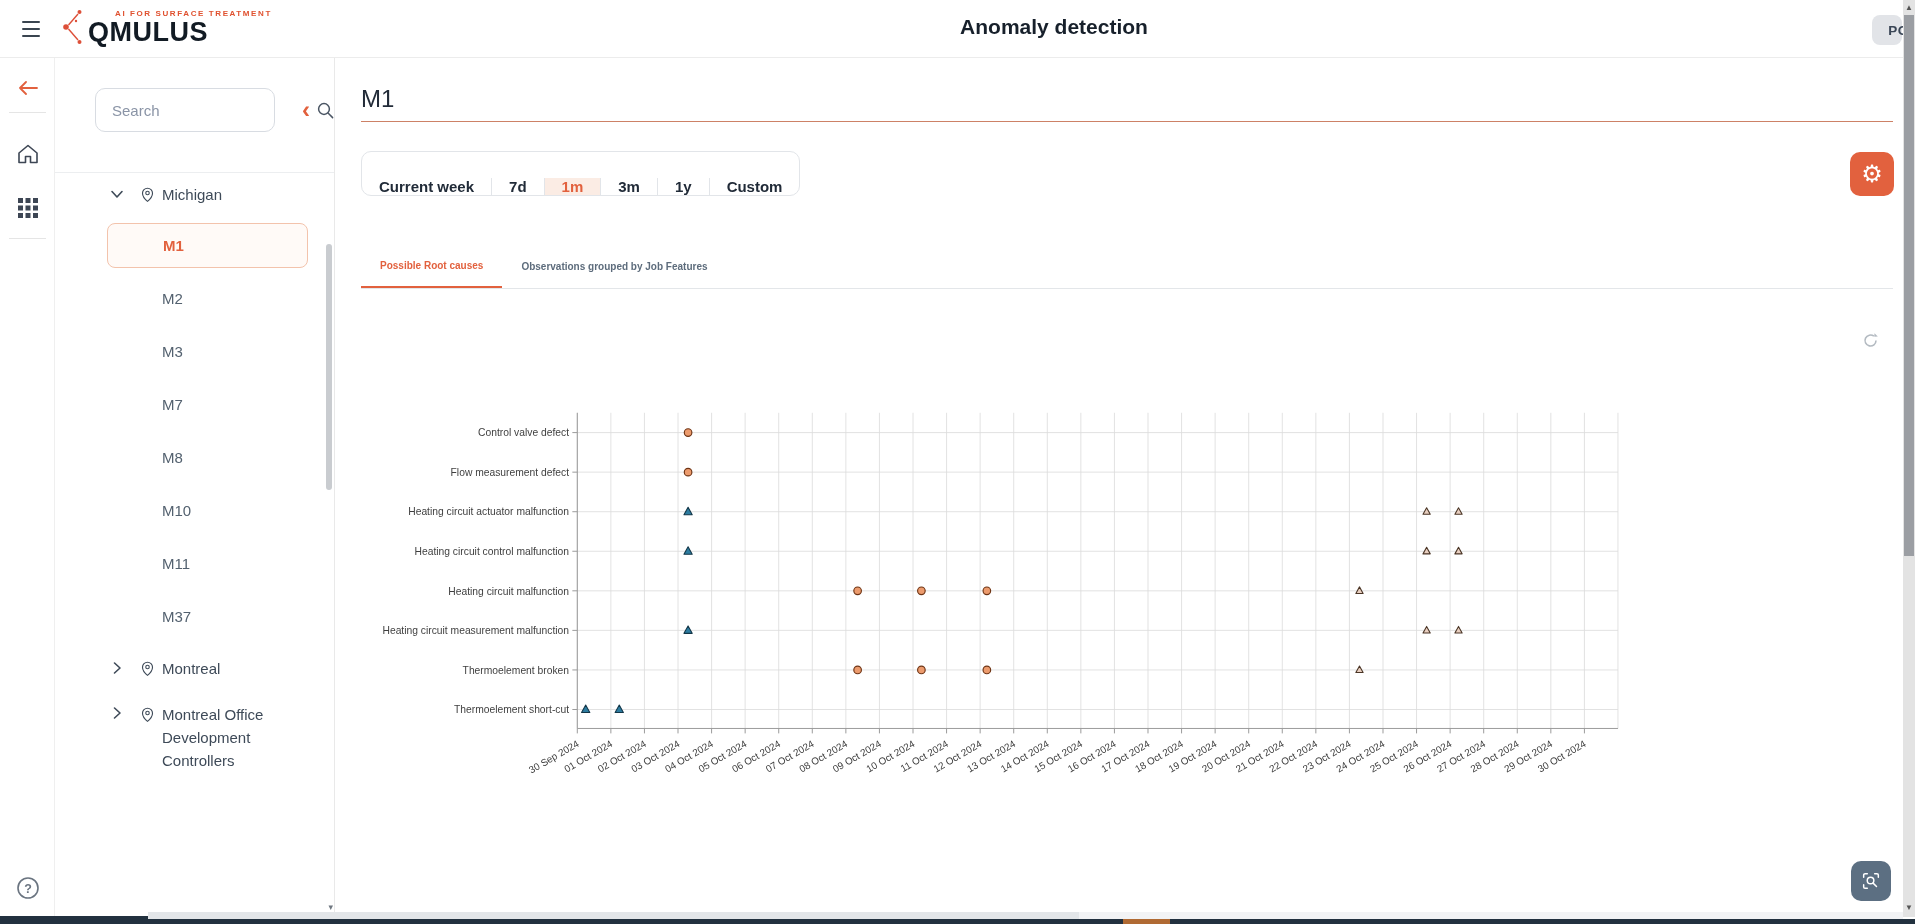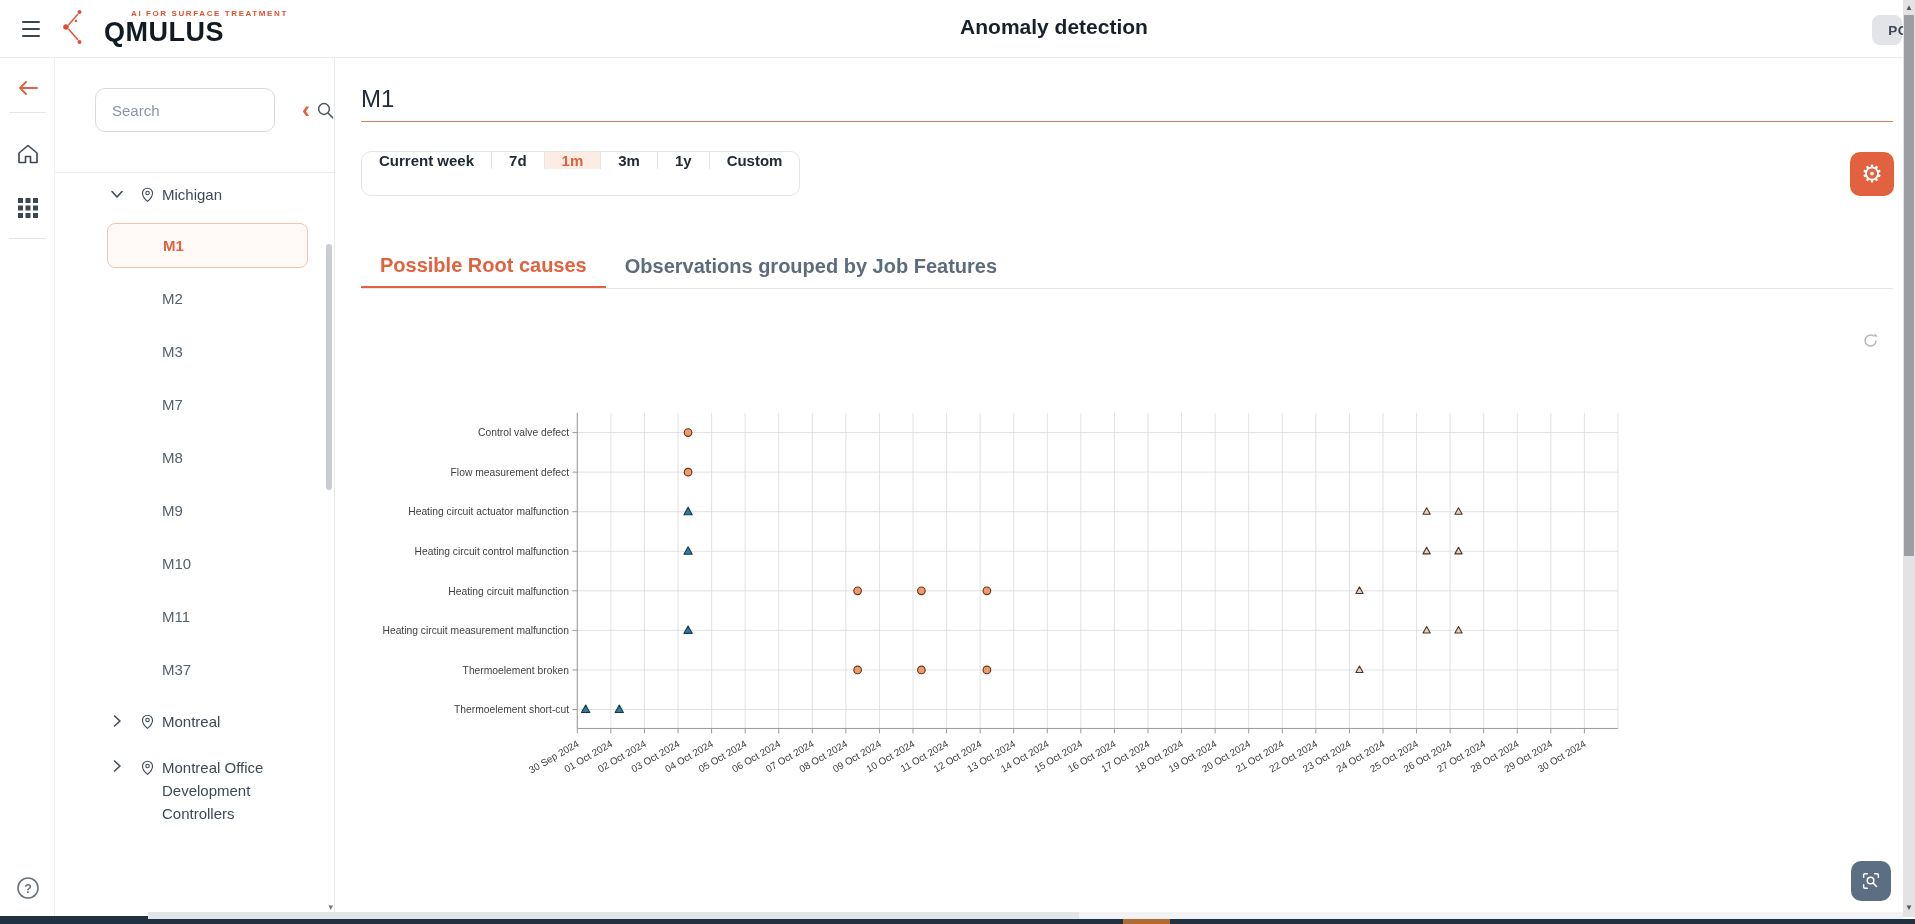--- a/index.html
+++ b/index.html
@@ -7,21 +7,21 @@
     font-family:"Liberation Sans", sans-serif; }
   .app { position:relative; width:1915px; height:924px; background:#fff; }
 
   
   .header { position:absolute; left:0; top:0; width:1915px; height:58px; background:#fff;
     border-bottom:1px solid #ececec; z-index:5; }
   .hamburger { position:absolute; left:22px; top:21px; width:20px; height:16px; background:none; border:none;
     display:flex; flex-direction:column; justify-content:space-between; cursor:pointer; }
   .hamburger span { display:block; width:18px; height:2.4px; background:#3a4550; border-radius:1px; }
   .logo { position:absolute; left:62px; top:6px; display:flex; align-items:center; }
-  .logo-text { display:flex; flex-direction:column;margin-left:16px; }
+  .logo-text { display:flex; flex-direction:column; }
   .logo-tagline { font-size:8px; font-weight:700; letter-spacing:1.6px; color:#e0512f; padding-left:27px; margin-bottom:1px; }
   .logo-brand { font-size:27px; font-weight:700; letter-spacing:0.5px; color:#121b24; line-height:26px; }
   .page-title { position:absolute; left:1054px; top:15px; transform:translateX(-50%);
     font-size:21px; font-weight:600; color:#17202b; white-space:nowrap; }
   .avatar { position:absolute; left:1872px; top:15px; width:30px; height:30px; border-radius:8px;
     background:#e2e4e8; color:#3a4656; font-size:13.5px; font-weight:600; letter-spacing:0.5px;
     display:flex; align-items:center; justify-content:center; cursor:pointer;padding-left:23px; }
 
   
   .rail { position:absolute; left:0; top:58px; width:55px; height:866px; background:#fff;
@@ -53,31 +53,31 @@
   .m-row { height:45px; margin-top:8px; display:flex; align-items:center; padding-left:107px;
     font-size:15px; color:#53616f; cursor:pointer; }
   .m-row.sel { margin-left:52px; margin-right:26px; padding-left:55px;
     border:1px solid #f3c3ac; border-radius:8px; background:#fffaf7; color:#e2613e; font-weight:600; }
   .sb-thumb { position:absolute; right:2px; top:186px; width:6px; height:246px; background:#c9ccd0; border-radius:3px; }
   .sb-down { position:absolute; right:1px; bottom:12px; font-size:9px; color:#6f7780; }
 
   
   .m1-title { position:absolute; left:361px; top:85px; font-size:24px; font-weight:500; color:#222b38; }
   .title-underline { position:absolute; left:361px; top:121px; width:1532px; height:1px; background:#cd8166; }
-  .range-ctrl { position:absolute; left:361px; top:151px; height:45px; display:flex; align-items:flex-start;
+  .range-ctrl { position:absolute; left:361px; top:151px; height:45px; display:flex; align-items:flex-end;
     border:1px solid #e2e5e9; border-radius:10px; background:#fff; overflow:hidden; }
   .range-btn { display:flex; align-items:center; padding:0 17px; font-size:15px; font-weight:600;
     color:#212b38; border-left:1px solid #e2e5e9; cursor:pointer; white-space:nowrap; }
   .range-btn:first-child { border-left:none; }
   .range-btn.active { background:#fbece4; color:#e2613e; }
   .gear-btn { position:absolute; left:1850px; top:152px; width:44px; height:44px; border-radius:10px;
     background:#e2613e; border:none; color:#fff; display:flex; align-items:center; justify-content:center; cursor:pointer; }
   .gear-btn span { font-size:24px; line-height:24px; }
   .tabs { position:absolute; left:361px; top:244px; height:45px; display:flex; }
-  .tab { display:flex; align-items:center; padding:0 19px; font-size:20px; font-weight:600;
+  .tab { display:flex; align-items:center; padding:0 19px; font-size:10px; font-weight:600;
     color:#5d6c7c; cursor:pointer; white-space:nowrap; }
   .tab.active { color:#e2613e; border-bottom:3px solid #e2613e; }
   .tabs-line { position:absolute; left:361px; top:288px; width:1532px; height:1px; background:#e3e6e9; }
   .modebar-btn { position:absolute; left:1858px; top:328px; width:24px; height:24px; background:none; border:none;
     display:flex; align-items:center; justify-content:center; cursor:pointer; }
   .chart-wrap { position:absolute; left:335px; top:300px; width:1570px; height:580px; }
   .zoomsel-btn { position:absolute; left:1851px; top:861px; width:40px; height:40px; border-radius:10px;
     background:#5c6f82; border:none; display:flex; align-items:center; justify-content:center; cursor:pointer; }
 
   
@@ -192,23 +192,20 @@
           <span>M2</span>
         </div>
       <div class="m-row">
           <span>M3</span>
         </div>
       <div class="m-row">
           <span>M7</span>
         </div>
       <div class="m-row">
           <span>M8</span>
-        </div>
-      <div class="m-row">
-          <span>M9</span>
         </div>
       <div class="m-row">
           <span>M10</span>
         </div>
       <div class="m-row">
           <span>M11</span>
         </div>
       <div class="m-row">
           <span>M37</span>
         </div>

